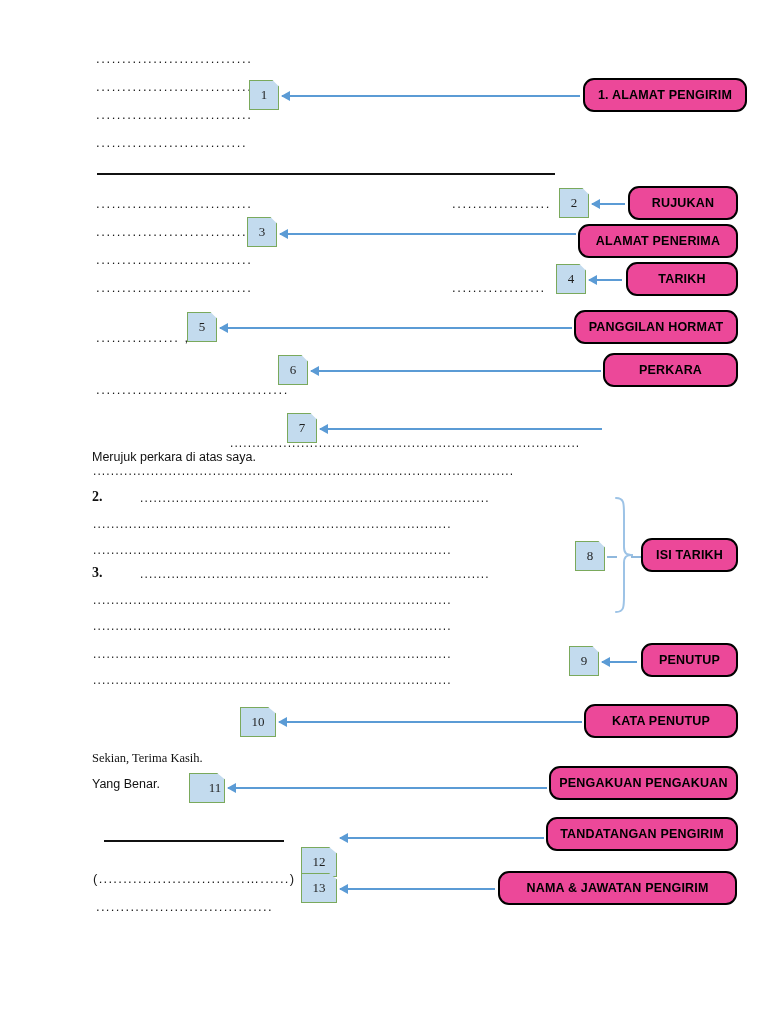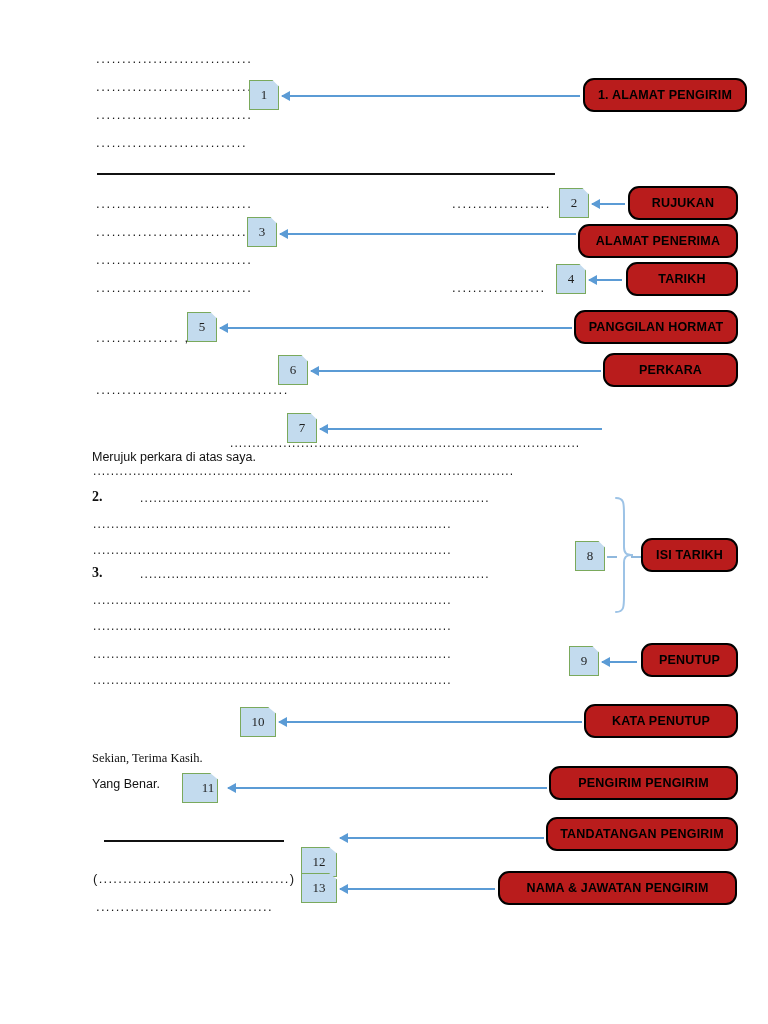--- a/index.html
+++ b/index.html
@@ -72,21 +72,21 @@
     font-size: 13px;
     color: #1f1f1f;
   }
   .tag.wide { width: 36px; }
 
   
   .label {
     position: absolute;
     border: 2.2px solid #000000;
     border-radius: 11px;
-    background: #b91c1c;
+    background: #ec4899;
     box-sizing: border-box;
     display: flex;
     align-items: center;
     justify-content: center;
     font-family: "Liberation Sans", sans-serif;
     font-weight: bold;
     font-size: 12.5px;
     letter-spacing: 0.2px;
     color: #000000;
     white-space: nowrap;
@@ -240,26 +240,26 @@
   <div class="btext" style="left:92px; top:752px;font-family:Liberation Serif, serif;">Sekian, Terima Kasih.</div>
   <div class="tag wide" style="left:240px; top:707px;">
     <span>10</span>
   </div>
   <div class="arrow" style="left:279px; top:721px; width:303px;"></div>
   <div class="label" style="left:584px; top:704px; width:154px;">
     <span>KATA PENUTUP</span>
   </div>
 
   <div class="btext" style="left:92px; top:778px;">Yang Benar.</div>
-  <div class="tag wide" style="left:182px; top:773px;padding-left:16px;">
+  <div class="tag wide" style="left:189px; top:773px;padding-left:16px;">
     <span>11</span>
   </div>
   <div class="arrow" style="left:228px; top:787px; width:319px;"></div>
   <div class="label" style="left:549px; top:766px; width:189px;">
-    <span>PENGIRIM PENGIRIM</span>
+    <span>PENGAKUAN PENGAKUAN</span>
   </div>
 
   <div class="rule" style="left:104px; top:840px; width:180px;"></div>
   <div class="tag wide" style="left:301px; top:823px;margin-top:24px;">
     <span>12</span>
   </div>
   <div class="arrow" style="left:340px; top:837px; width:204px;"></div>
   <div class="label" style="left:546px; top:817px; width:192px;">
     <span>TANDATANGAN PENGIRIM</span>
   </div>

